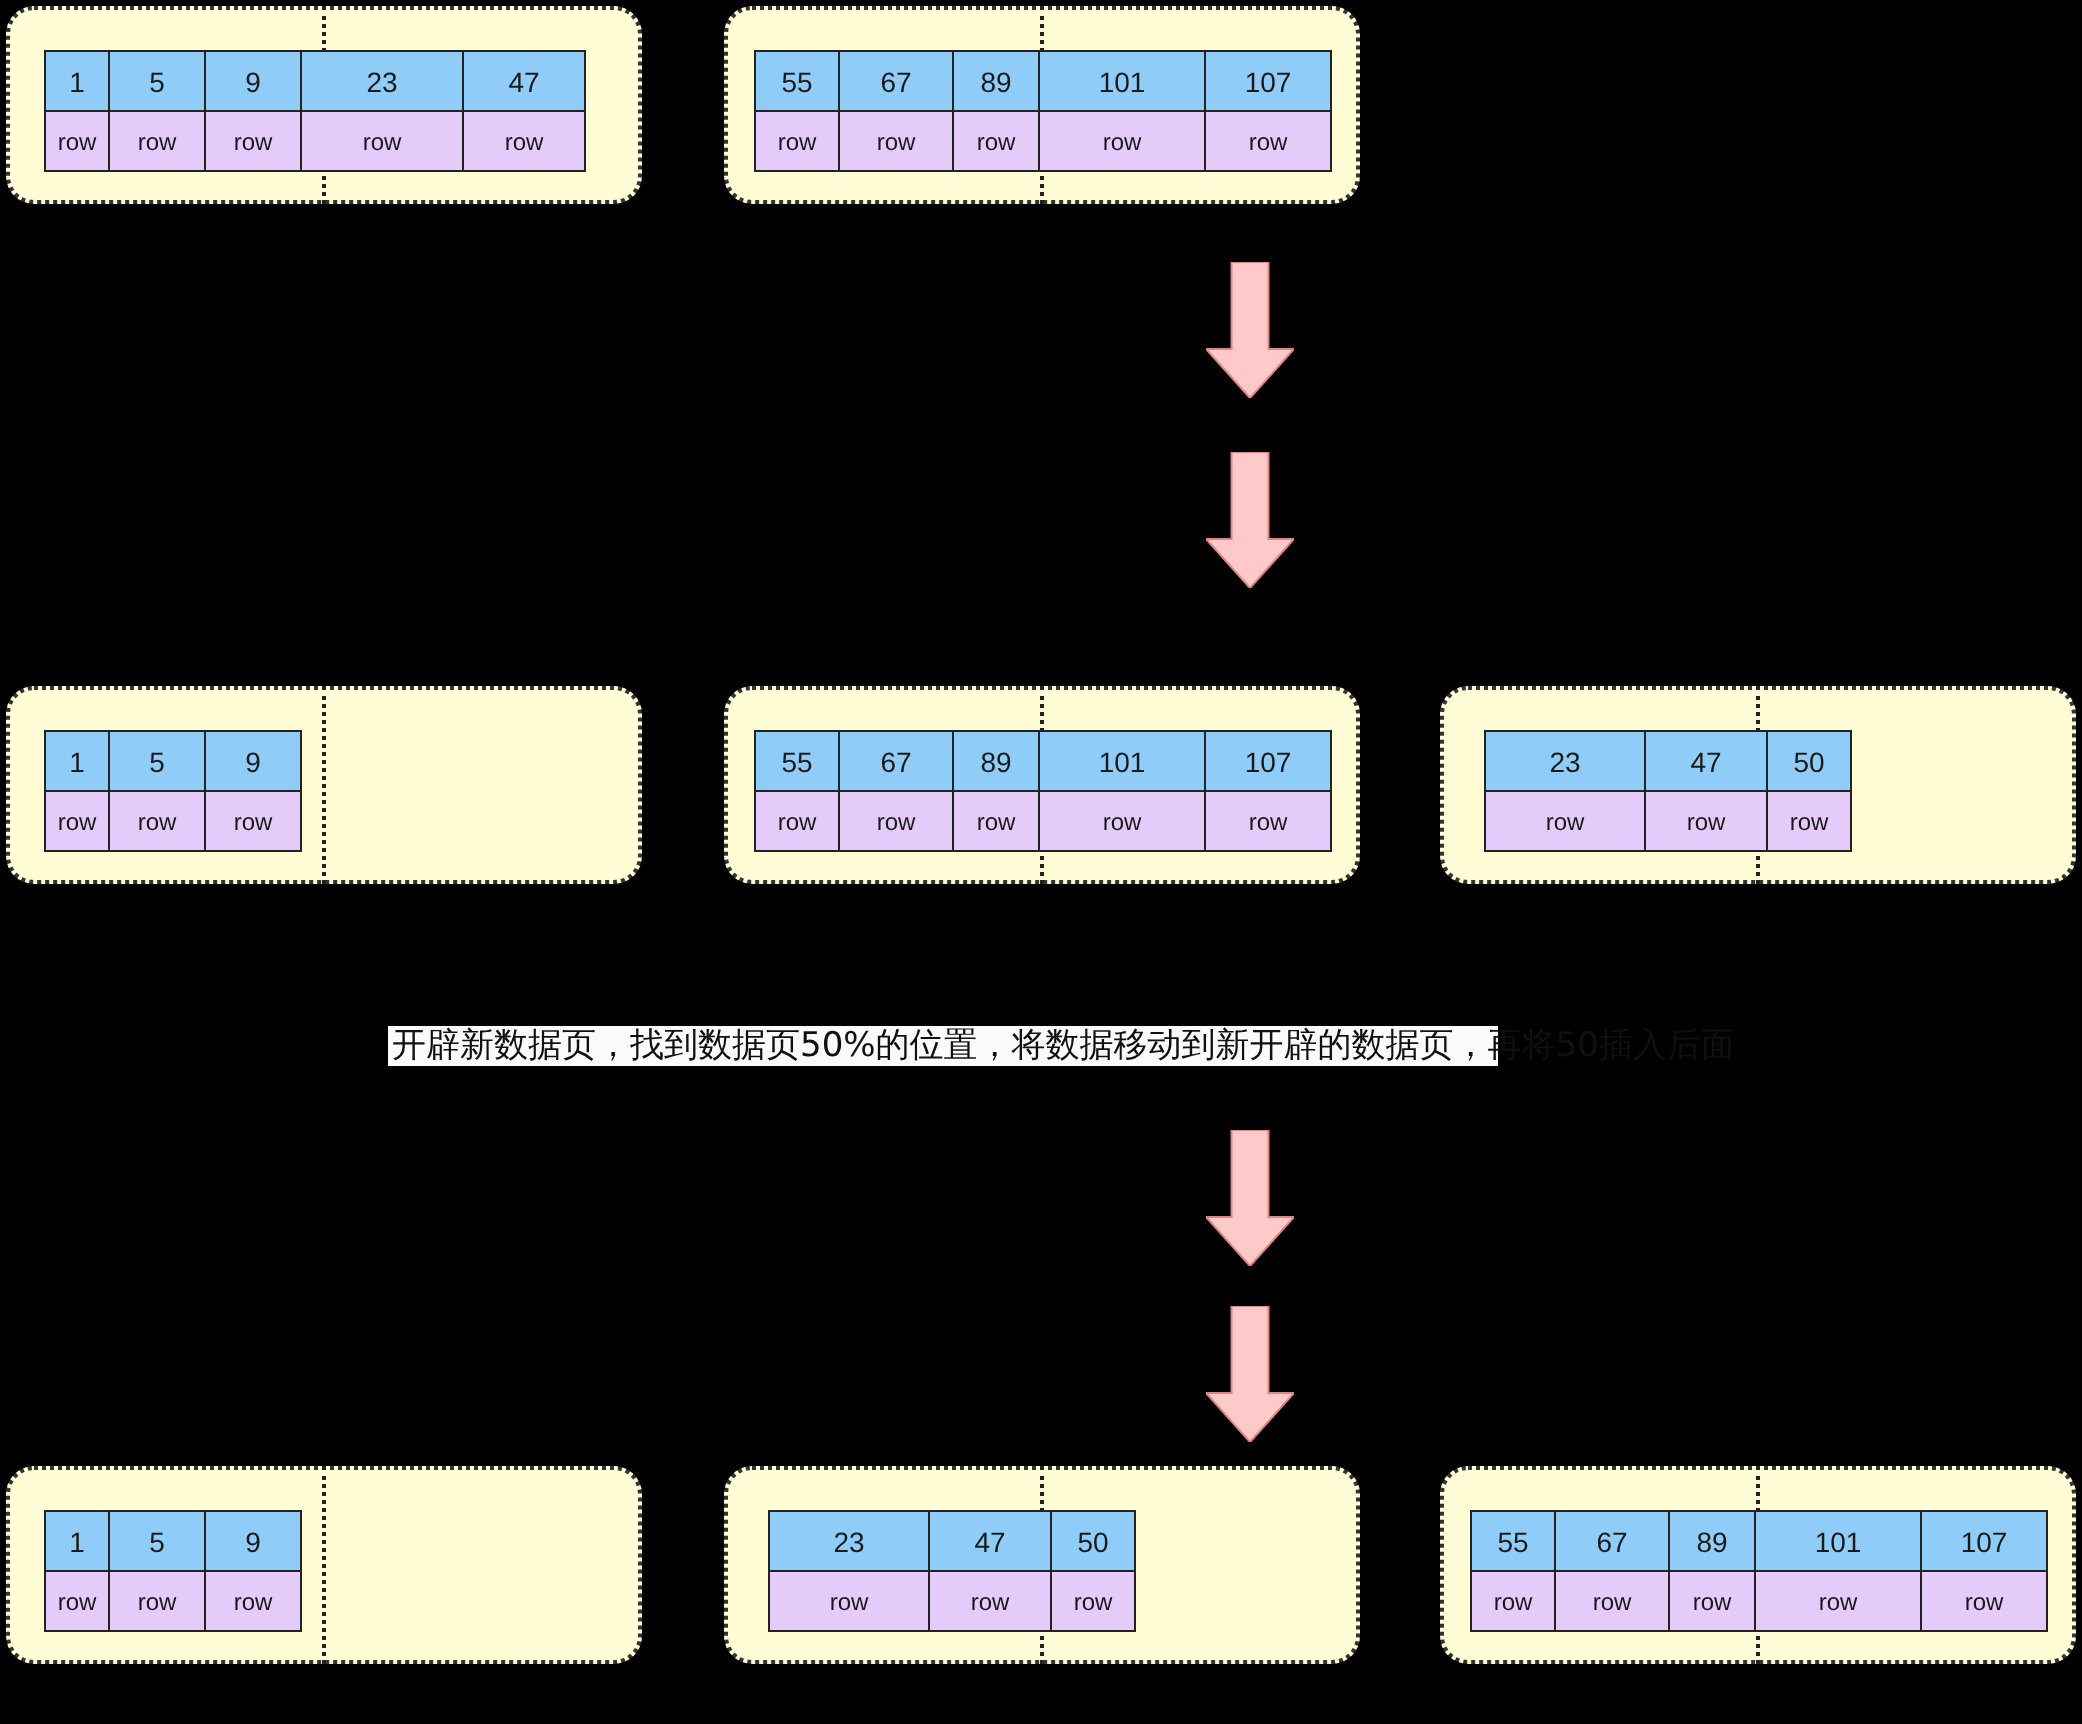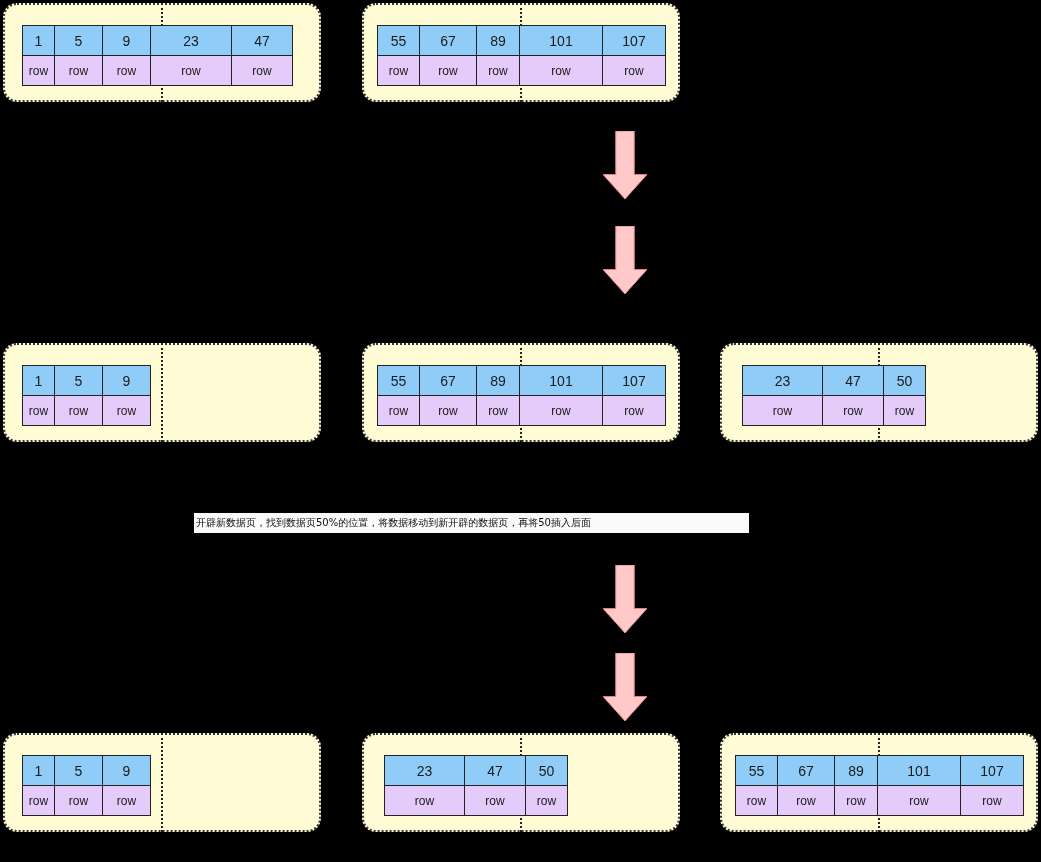--- a/index.html
+++ b/index.html
@@ -62,21 +62,21 @@
   .arrow {
     position: absolute;
     z-index: 3;
   }
 
   
   .caption {
     position: absolute;
     background: #FAFAFA;
     color: #101010;
-    font-size: 10px;
+    font-size: 17px;
     line-height: 18px;
     white-space: nowrap;
     padding: 1px 2px;
     z-index: 4;
     font-family: "DejaVu Sans", "Liberation Sans", sans-serif;
   }
 </style>
 </head>
 <body>
 

